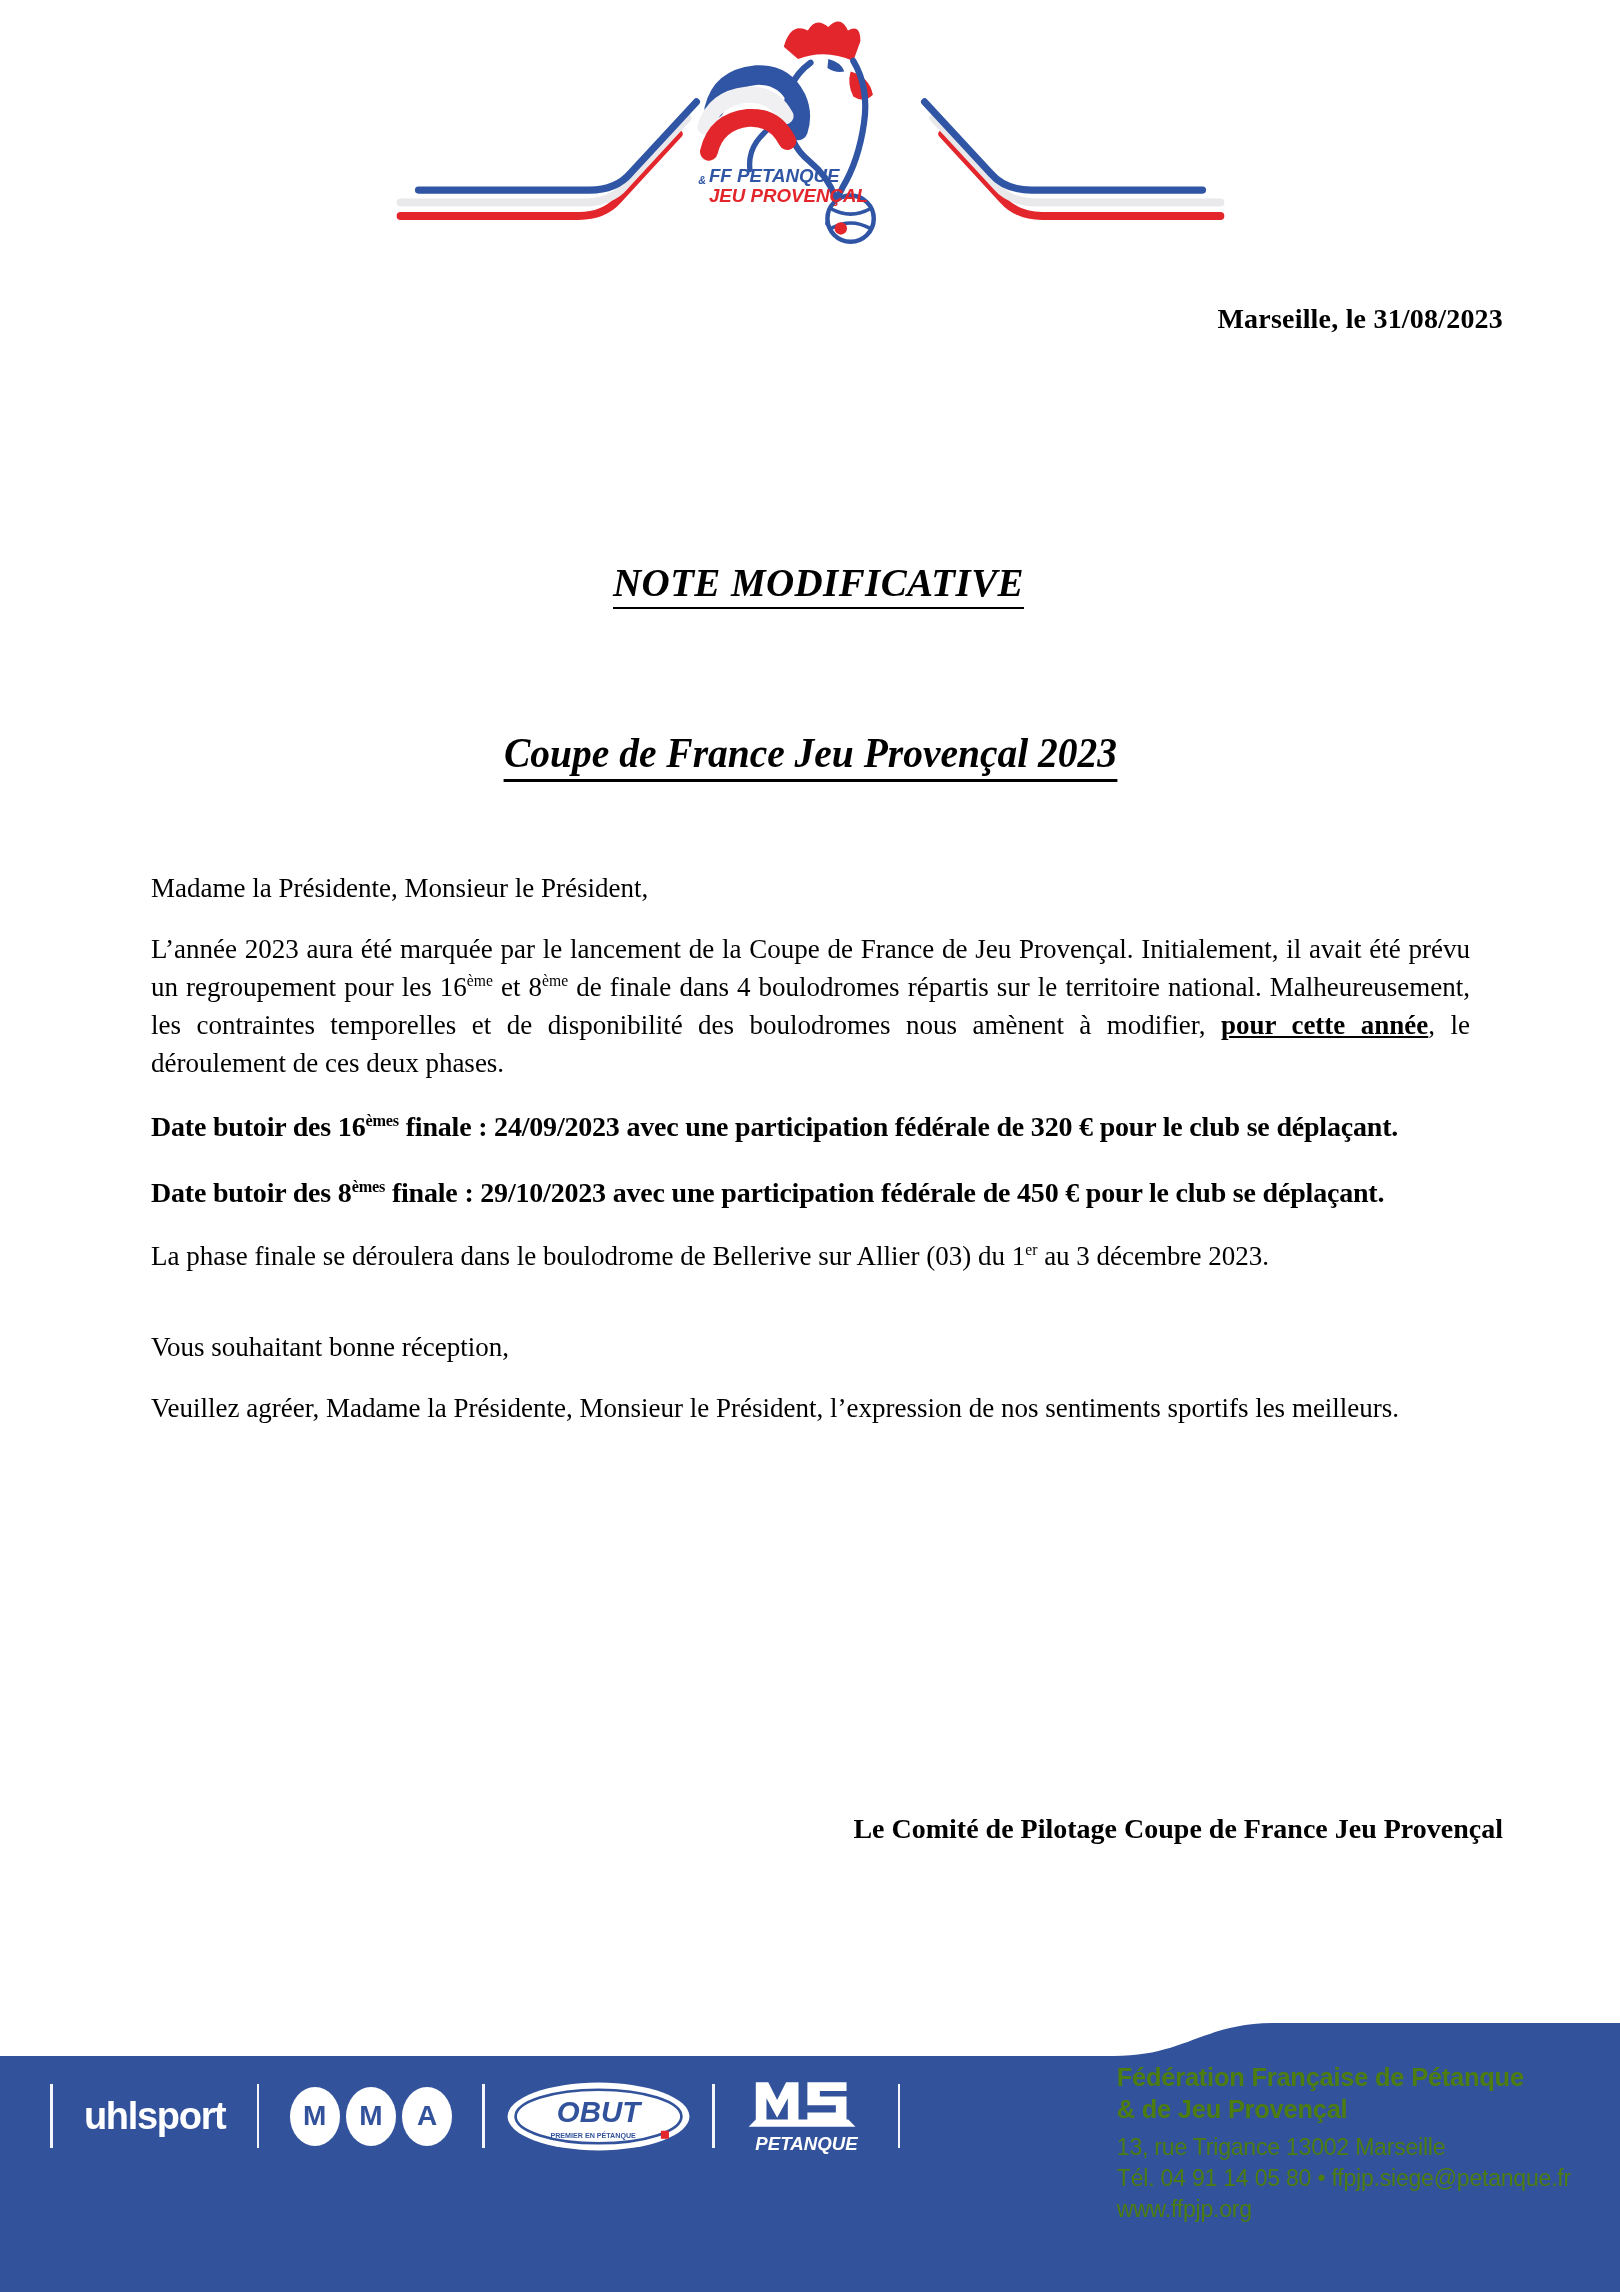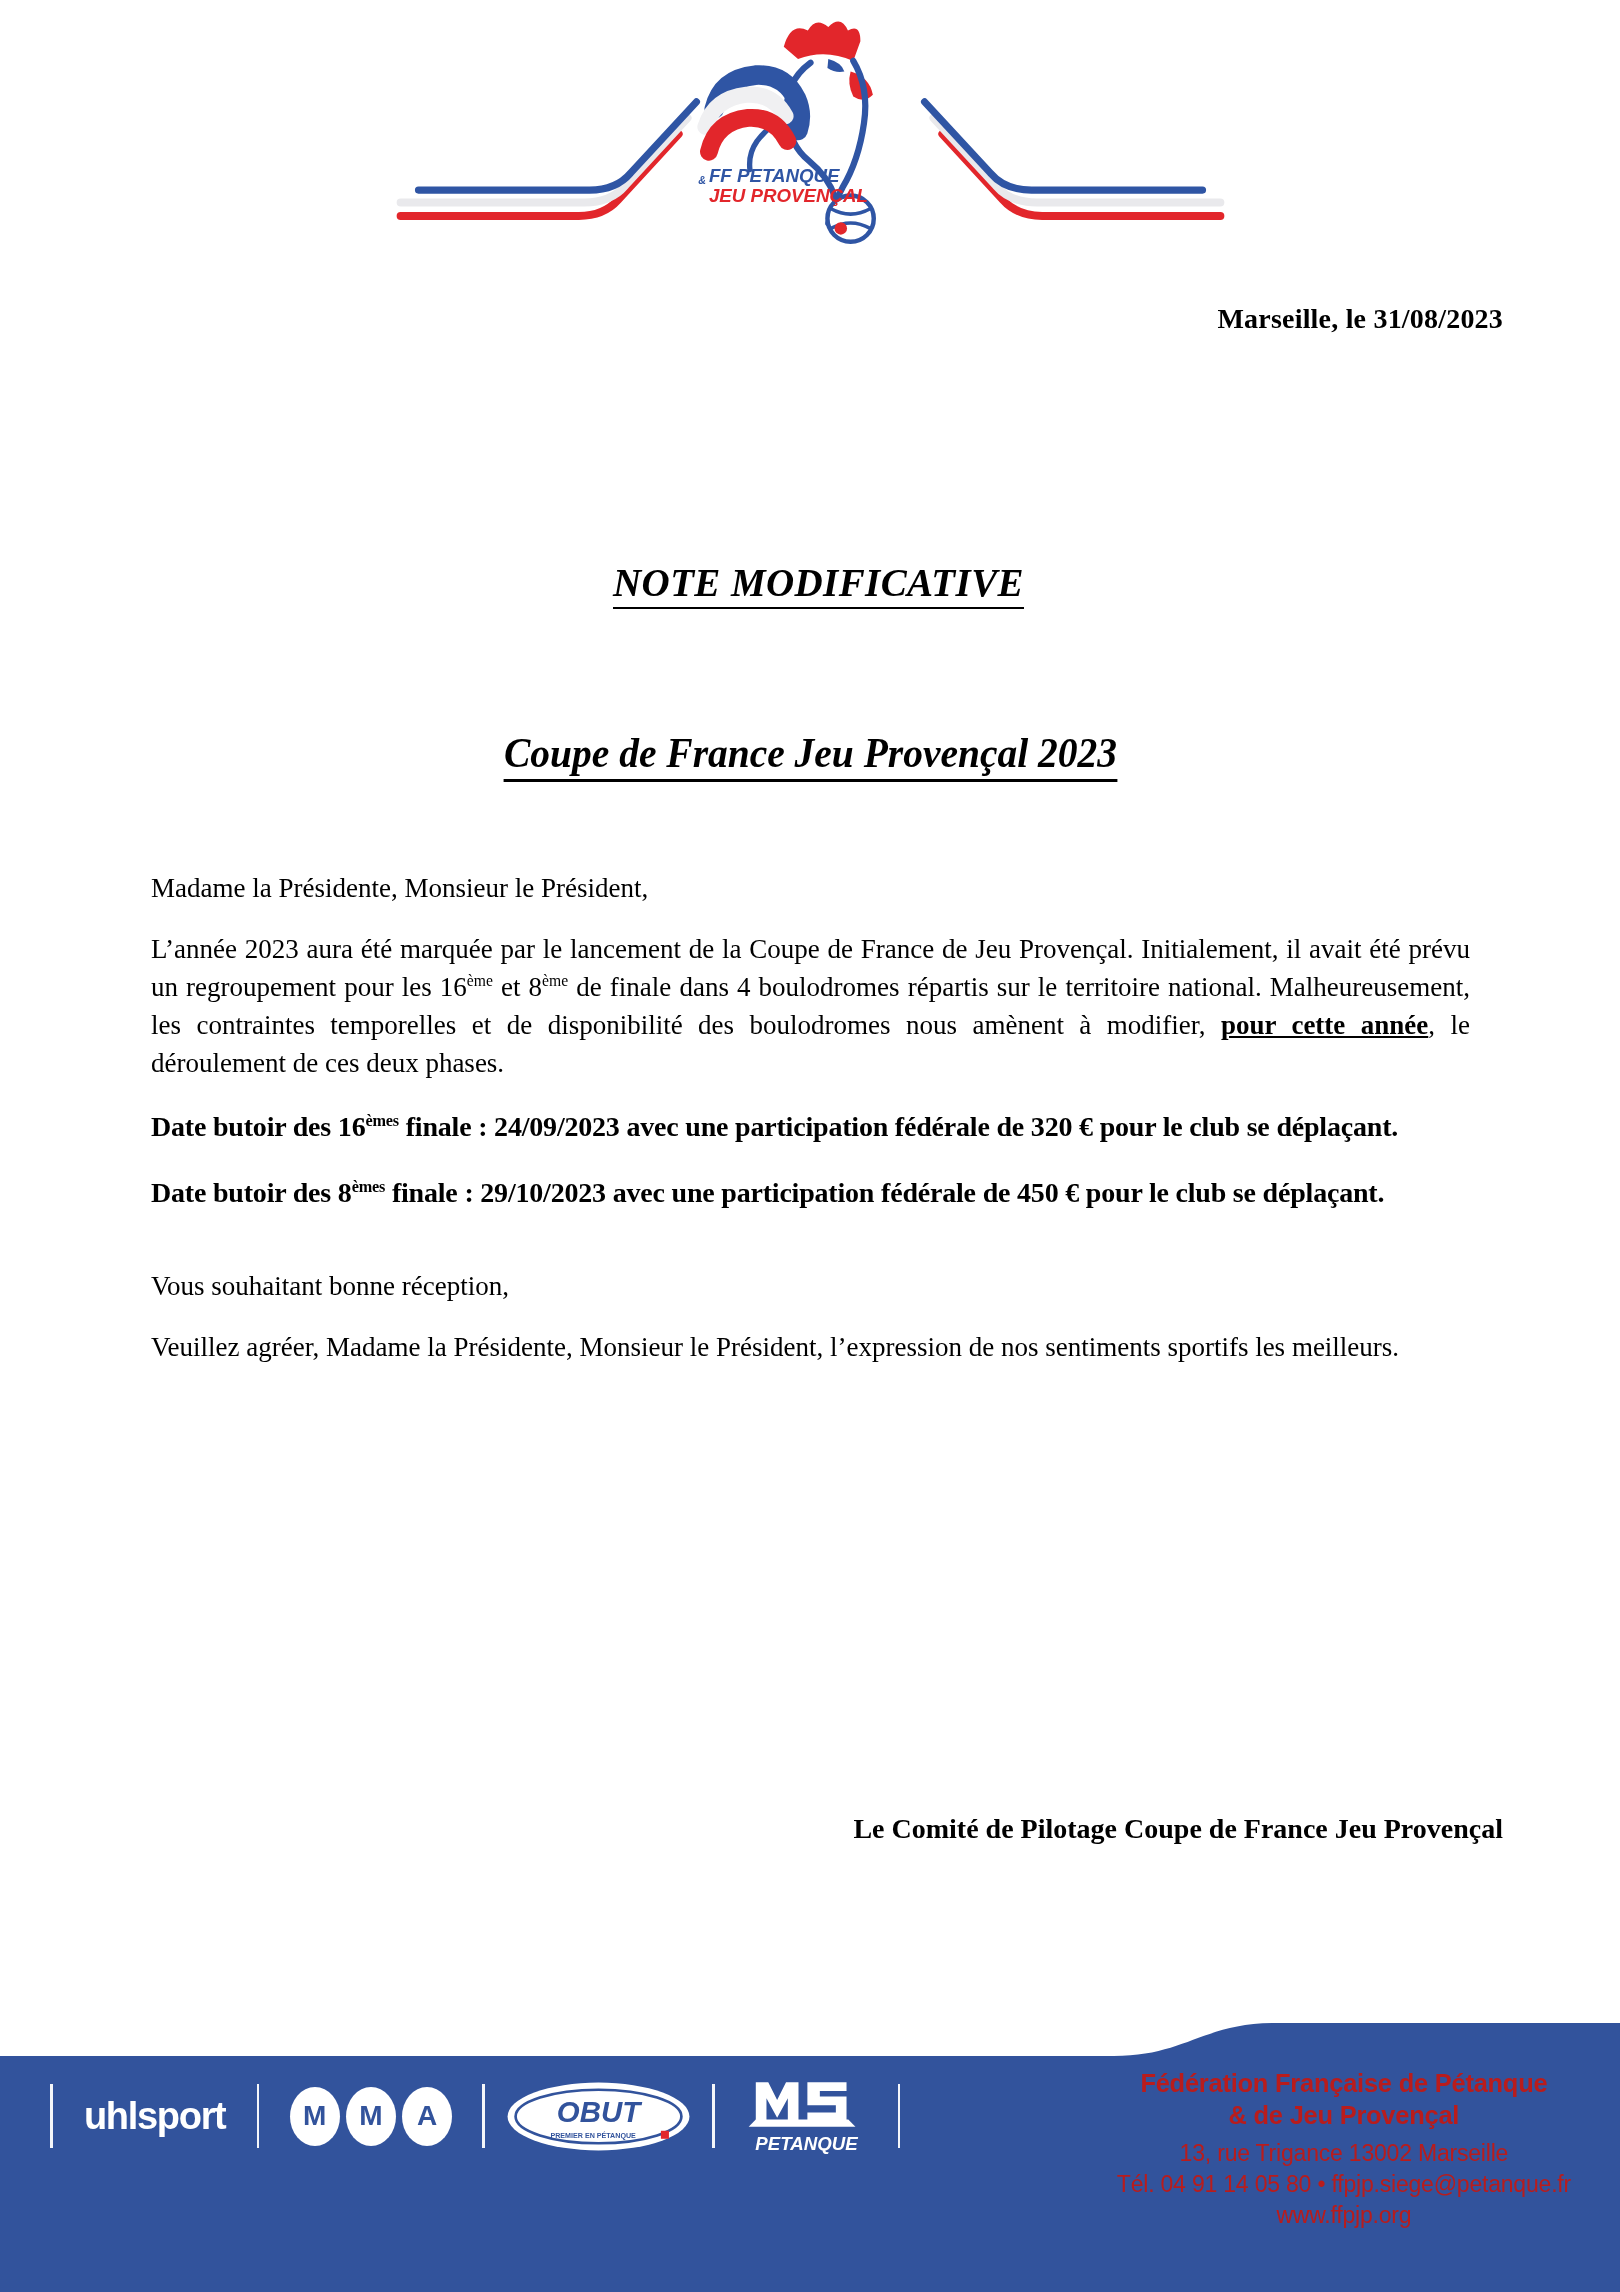--- a/index.html
+++ b/index.html
@@ -127,23 +127,23 @@
   }
   .footer-inner {
     position: absolute;
     left: 0; top: 0;
     width: 1621px;
     height: 270px;
   }
   .footer-address {
     position: absolute;
     right: 50px;
-    top: 44px;
-    text-align: center;
-    color: #b91c1c;
+    top: 38px;
+    text-align: left;
+    color: #4d7c0f;
     font-family: "Liberation Sans", "DejaVu Sans", sans-serif;
   }
   .fa-name {
     font-weight: bold;
     font-size: 25.4px;
     line-height: 32px;
     letter-spacing: -0.2px;
   }
   .fa-line {
     font-size: 23px;
@@ -253,20 +253,21 @@
 
     <p class="para nojust">Madame la Présidente, Monsieur le Président,</p>
 
     <p class="para"><span>L’année 2023 aura été marquée par le lancement de la Coupe de France de Jeu Provençal. Initialement, il avait été prévu un regroupement pour les 16</span><sup>ème</sup><span> et 8</span><sup>ème</sup><span> de finale dans 4 boulodromes répartis sur le territoire national. Malheureusement, les contraintes temporelles et de disponibilité des boulodromes nous amènent à modifier, </span><span class="u-bold">pour cette année</span><span>, le déroulement de ces deux phases.</span></p>
 
 
     <p class="bold-para"><span>Date butoir des 16</span><sup>èmes</sup><span> finale : 24/09/2023 avec une participation fédérale de 320 € pour le club se déplaçant.</span></p>
 
     <p class="bold-para"><span>Date butoir des 8</span><sup>èmes</sup><span> finale : 29/10/2023 avec une participation fédérale de 450 € pour le club se déplaçant.</span></p>
 
+    <p class="para nojust"><span>La phase finale se déroulera dans le boulodrome de Bellerive sur Allier (03) du 1</span><sup>er</sup><span> au 3 décembre 2023.</span></p>
 
     <div class="spacer-sm"></div>
 
     <p class="para nojust">Vous souhaitant bonne réception,</p>
 
     <p class="para">Veuillez agréer, Madame la Présidente, Monsieur le Président, l’expression de nos sentiments sportifs les meilleurs.</p>
   </div>
 
   <div class="signature">Le Comité de Pilotage Coupe de France Jeu Provençal</div>
 

